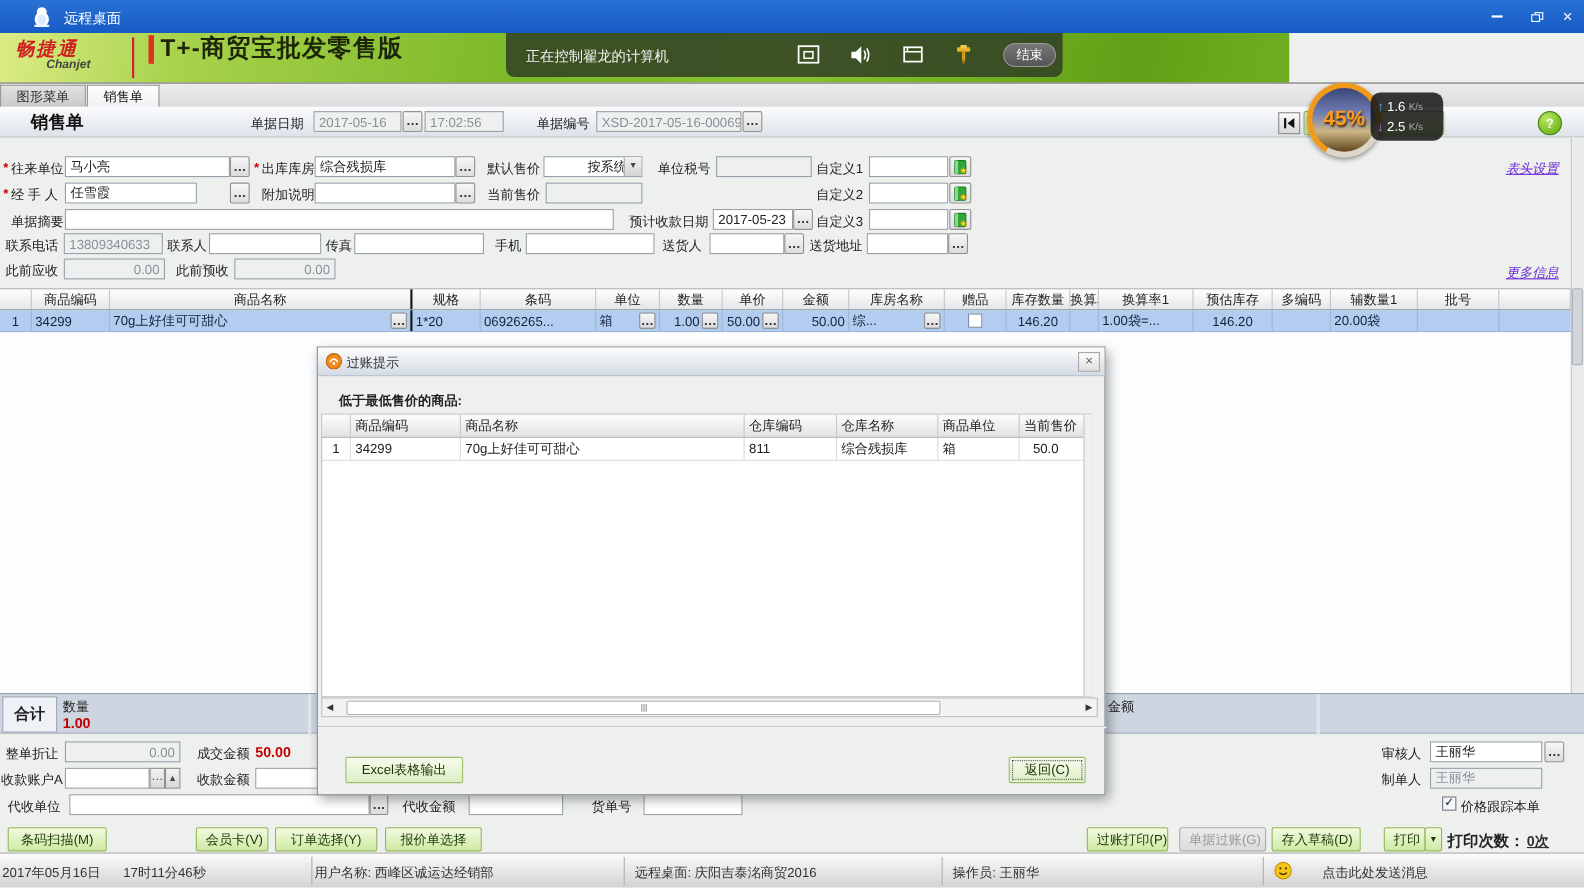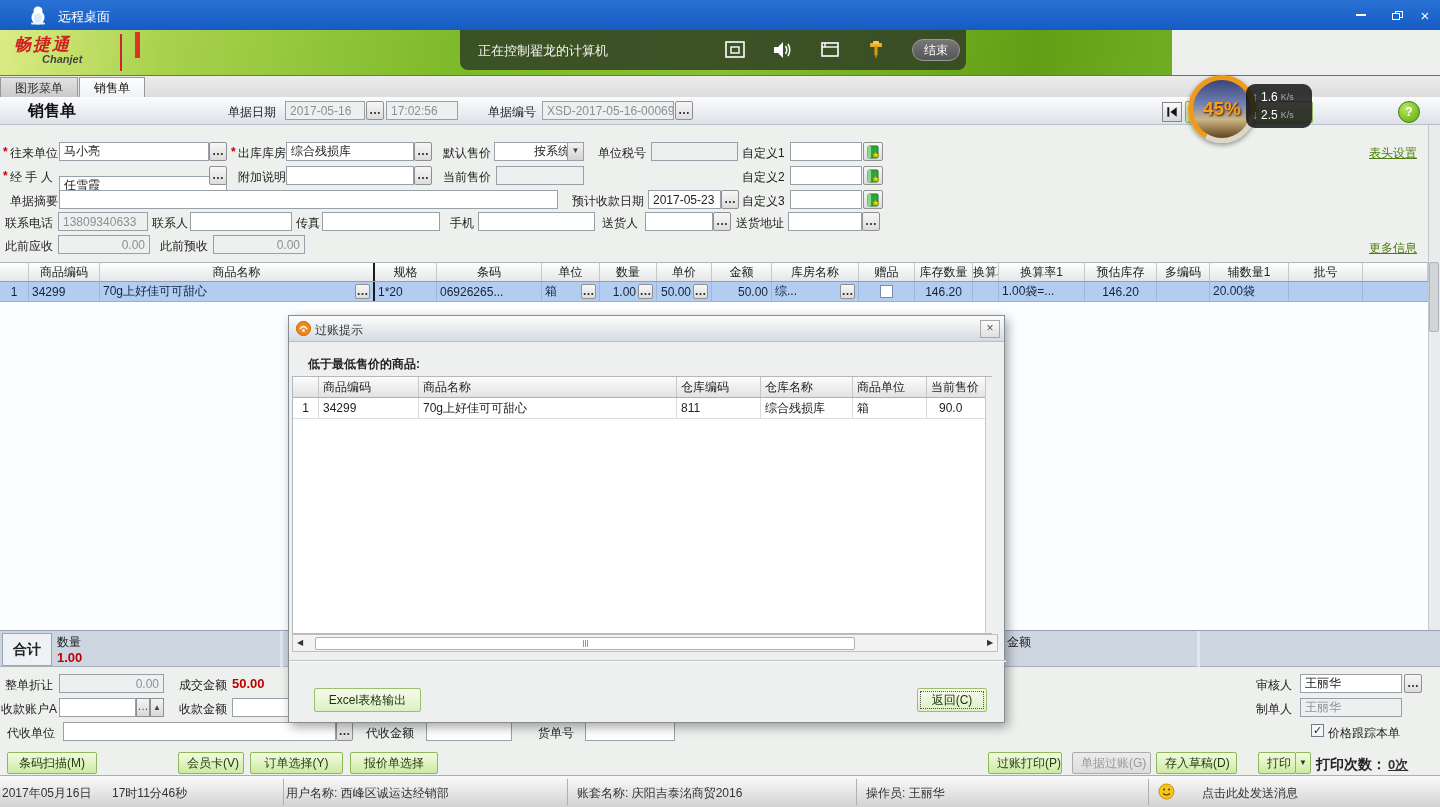--- a/index.html
+++ b/index.html
@@ -42,21 +42,21 @@
 
   
   .docheader { left:0; top:97px; width:1440px; height:28px; background:linear-gradient(#fbfcfd,#dde2e9); border-bottom:1px solid #b8bec6; }
   .doc-title { left:28px; top:4px; font-size:16px; font-weight:bold; color:#111; }
   .lbl { font-size:12px; color:#222; white-space:nowrap; }
   .inp { display:flex; align-items:center; height:19px; background:#fff; border:1px solid #98a1aa; padding:0 4px; color:#222; overflow:hidden; white-space:nowrap; }
   .dis { background:#eef0f0; color:#8a9096; }
   .ebtn { width:18px; height:19px; background:linear-gradient(#f7f7f7,#dcdcdc); border:1px solid #909090; border-radius:2px; text-align:center; line-height:16px; color:#333; cursor:pointer; font-weight:bold; }
   .sbtn { width:14px; height:19px; background:linear-gradient(#f4f4f4,#d8d8d8); border:1px solid #909090; text-align:center; line-height:17px; font-size:8px; color:#444; cursor:pointer; }
   .req { color:#c00; font-weight:bold; margin-right:1px; font-style:normal; }
-  .link { color:#4d7c0f; text-decoration:underline; cursor:pointer; }
+  .link { color:#6d28d9; text-decoration:underline; cursor:pointer;font-style:italic; }
   .firstbtn { left:1162px; top:5px; width:20px; height:20px; background:linear-gradient(#fafafa,#d8d8d8); border:1px solid #888; display:flex; align-items:center; justify-content:center; cursor:pointer; }
   .hiddenbtn { left:1185px; top:4px; width:128px; height:22px; background:linear-gradient(#eef8d4,#cbe79c); border:1px solid #8fb85a; border-radius:2px; }
   .badge { left:1188px; top:-22px; width:68px; height:68px; border-radius:50%; background:conic-gradient(from 210deg,#f09a1a 0deg 250deg,#ded6c6 250deg 360deg); display:flex; align-items:center; justify-content:center; z-index:6; box-shadow:0 2px 5px rgba(0,0,0,.4); }
   .badge-in { width:58px; height:58px; border-radius:50%; background:linear-gradient(#3a4678 0%,#7381b5 42%,#cdb684 68%,#5f431e 100%); display:flex; align-items:center; justify-content:center; font-size:19px; font-weight:bold; color:#ff9c1a; text-shadow:1px 1px 2px #3a2000; }
   .speedtip { left:1246px; top:-13px; width:66px; height:44px; background:rgba(18,18,18,.84); border-radius:9px; z-index:7; color:#fff; padding:4px 6px; }
   .speedrow { display:flex; align-items:center; height:18px; gap:3px; }
   .up-arrow { color:#4aa8ff; font-weight:bold; }
   .dn-arrow { color:#b070e0; font-weight:bold; }
   .unit { color:#aaa; font-size:9px; }
   .helpbtn { left:1398px; top:4px; width:22px; height:22px; border-radius:50%; background:radial-gradient(circle at 35% 30%,#b8e860,#5aa80c); border:1px solid #3f7f08; color:#fff; font-weight:bold; text-align:center; line-height:20px; cursor:pointer; }
@@ -142,20 +142,21 @@
     <div class="abs winbtn" style="left:1414px;font-size:15px">
         <span>×</span>
       </div>
   </div>
 
   <div class="abs banner">
     <span class="abs logo-cn">畅捷通</span>
     <span class="abs logo-en">Chanjet</span>
     <div class="abs logo-div"></div>
     <div class="abs prod-accent"></div>
+    <span class="abs prod-title">T+-商贸宝批发零售版</span>
 
     <div class="abs ctrlbar">
       <span class="abs ctrl-txt">正在控制翟龙的计算机</span>
       <svg class="abs ctrl-ico" style="left:263px" viewBox="0 0 24 24">
         <rect x="3" y="4" width="18" height="15" fill="none" stroke="#fff" stroke-width="1.6"></rect>
         <rect x="8" y="9" width="8" height="6" fill="none" stroke="#fff" stroke-width="1.4"></rect>
       </svg>
       <svg class="abs ctrl-ico" style="left:310px" viewBox="0 0 24 24">
         <polygon points="4,9 8,9 13,4 13,20 8,15 4,15" fill="#fff"></polygon>
         <path d="M15.5,8 Q18,12 15.5,16" stroke="#fff" stroke-width="1.5" fill="none"></path>
@@ -259,21 +260,21 @@
     <svg width="13" height="14" viewBox="0 0 13 14">
       <rect x="1" y="1" width="10" height="12" rx="1" fill="#2fa63a" stroke="#1c7a24"></rect>
         <rect x="1" y="1" width="3" height="12" fill="#8ad88a"></rect>
       <polygon points="8.5,7 9.6,9 11.8,9.2 10.2,10.7 10.6,12.8 8.5,11.7 6.9,12.8 7.3,10.7 5.7,9.2 7.9,9" fill="#ffd218" stroke="#c89400" stroke-width="0.4"></polygon>
     </svg>
   </div>
   <span class="abs link" style="left:1369px;top:145px">表头设置</span>
 
   <span class="abs req" style="left:3px;top:169px">*</span>
   <span class="abs lbl" style="left:10px;top:169px">经 手 人</span>
-  <div class="abs inp" style="left:59px;top:176px;width:168px">
+  <div class="abs inp" style="left:59px;top:166px;width:120px">
       <span>任雪霞</span>
     </div>
   <div class="abs ebtn" style="left:209px;top:166px"><span>…</span></div>
   <span class="abs lbl" style="left:238px;top:169px">附加说明</span>
   <div class="abs inp" style="left:286px;top:166px;width:128px"></div>
   <div class="abs ebtn" style="left:414px;top:166px"><span>…</span></div>
   <span class="abs lbl" style="left:443px;top:169px">当前售价</span>
   <div class="abs inp dis" style="left:496px;top:166px;width:88px"></div>
   <span class="abs lbl" style="left:742px;top:169px">自定义2</span>
   <div class="abs inp" style="left:790px;top:166px;width:72px"></div>
@@ -449,21 +450,21 @@
   <div class="abs gbtn" style="left:1295px;top:752px;width:16px;padding:0;font-size:8px"><span>▼</span></div>
   <span class="abs lbl" style="left:1316px;top:756px;font-size:14px;font-weight:bold">打印次数：</span>
   <span class="abs" style="left:1388px;top:756px;font-size:13px;font-weight:bold;color:#333;text-decoration:underline;cursor:pointer">0次</span>
 
   <div class="abs statusbar">
     <span class="abs stxt" style="left:2px">2017年05月16日</span>
     <span class="abs stxt" style="left:112px">17时11分46秒</span>
     <div class="abs sdiv" style="left:283px"></div>
     <span class="abs stxt" style="left:286px">用户名称: 西峰区诚运达经销部</span>
     <div class="abs sdiv" style="left:567px"></div>
-    <span class="abs stxt" style="left:577px">账套名称: 庆阳吉泰洺商贸2016</span>
+    <span class="abs stxt" style="left:577px">远程桌面: 庆阳吉泰洺商贸2016</span>
     <div class="abs sdiv" style="left:856px"></div>
     <span class="abs stxt" style="left:866px">操作员: 王丽华</span>
     <div class="abs sdiv" style="left:1148px"></div>
     <svg class="abs" style="left:1158px;top:7px" width="17" height="17" viewBox="0 0 17 17">
       <circle cx="8.5" cy="8.5" r="7.5" fill="#f5c518" stroke="#c89000"></circle>
       <circle cx="6" cy="6.5" r="1" fill="#503800"></circle>
         <circle cx="11" cy="6.5" r="1" fill="#503800"></circle>
       <path d="M5,10.5 Q8.5,13.5 12,10.5" stroke="#503800" stroke-width="1.2" fill="none"></path>
     </svg>
     <span class="abs stxt" style="left:1202px;cursor:pointer">点击此处发送消息</span>
@@ -491,21 +492,21 @@
         <div class="mth" style="width:74px">商品单位</div>
         <div class="mth" style="width:55px;border-right:none">当前售价</div>
       </div>
       <div class="mtr">
         <div class="mtd" style="width:26px;text-align:center">1</div>
         <div class="mtd" style="width:100px">34299</div>
         <div class="mtd" style="width:258px">70g上好佳可可甜心</div>
         <div class="mtd" style="width:84px">811</div>
         <div class="mtd" style="width:92px">综合残损库</div>
         <div class="mtd" style="width:74px">箱</div>
-        <div class="mtd" style="width:55px;border-right:none;padding-left:12px">90.0</div>
+        <div class="mtd" style="width:55px;border-right:none;padding-left:12px">50.0</div>
       </div>
       <div class="abs mvstrip"></div>
     </div>
 
     <div class="abs mhscroll">
       <span class="harr">◀</span>
       <div class="hthumb">
         <span class="grip"></span>
           <span class="grip"></span>
           <span class="grip"></span>

